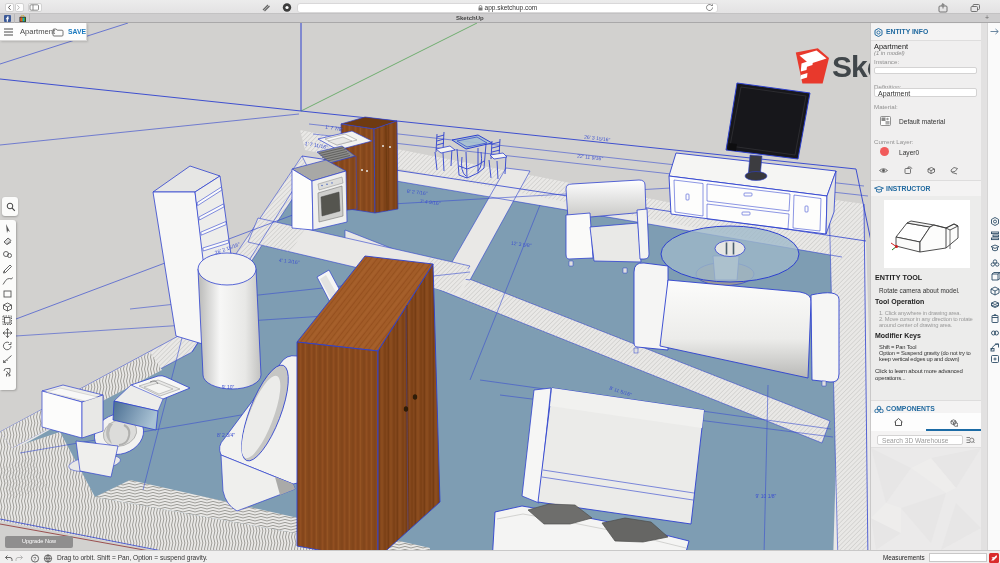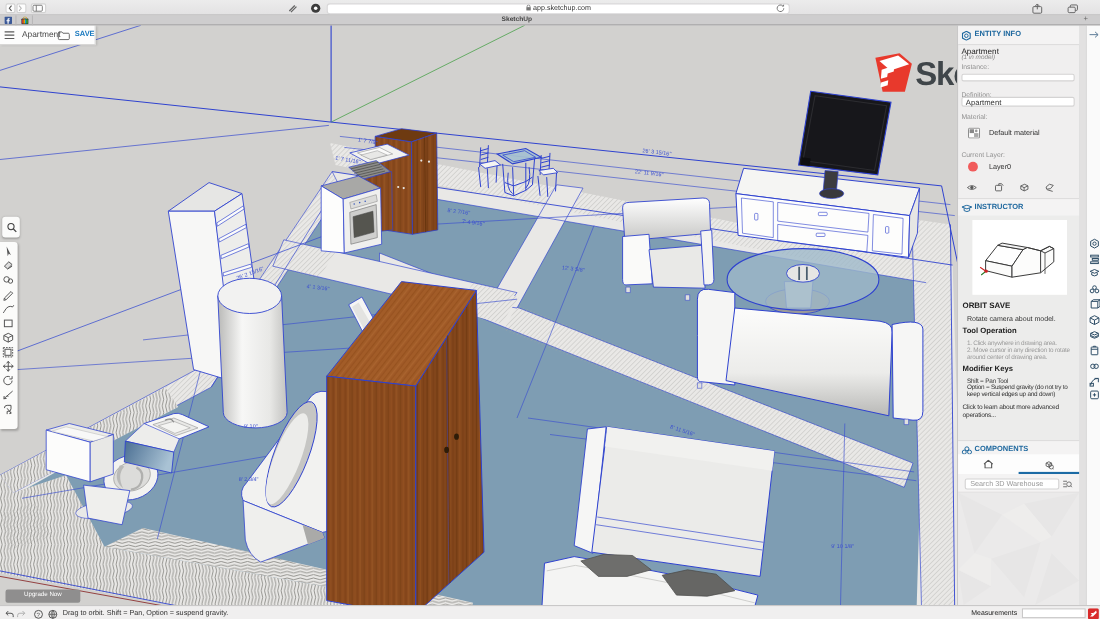--- a/index.html
+++ b/index.html
@@ -467,21 +467,21 @@
         <path d="M44,13 L56,16 L56,36 M56,16 L64,12 L68,14 L60,18 L56,16" fill="none"></path>
         <path d="M60,18 L60,37" fill="none" stroke-width="0.7"></path>
       </g>
       <g stroke-width="1">
           <line x1="1" y1="31" x2="7" y2="35" stroke="#cc2222"></line>
           <line x1="2" y1="38" x2="7" y2="34" stroke="#227722"></line>
         </g>
       <circle cx="6.5" cy="34.5" r="1.5" fill="#cc2222"></circle>
     </svg>
   </div>
-  <div class="abs" style="left:4px;top:250px;font-size:7.2px;font-weight:bold;color:#222;">ORBIT SAVE</div>
+  <div class="abs" style="left:4px;top:250px;font-size:7.2px;font-weight:bold;color:#222;">ENTITY TOOL</div>
   <div class="abs" style="left:8px;top:263.5px;font-size:6.4px;color:#333;">Rotate camera about model.</div>
   <div class="abs" style="left:4px;top:275px;font-size:7px;font-weight:bold;color:#222;">Tool Operation</div>
   <div class="abs" style="left:8px;top:286.5px;width:102px;font-size:5.8px;letter-spacing:-0.2px;color:#9a9a9a;line-height:1.07;white-space:nowrap;">1. Click anywhere in drawing area.<br>2. Move cursor in any direction to rotate<br>around center of drawing area.</div>
   <div class="abs" style="left:4px;top:309px;font-size:7px;font-weight:bold;color:#222;">Modifier Keys</div>
   <div class="abs" style="left:8px;top:321px;width:102px;font-size:5.8px;letter-spacing:-0.2px;color:#333;line-height:1.07;white-space:nowrap;">Shift = Pan Tool<br>Option = Suspend gravity (do not try to<br>keep vertical edges up and down)</div>
   <div class="abs" style="left:4px;top:345px;width:104px;font-size:6px;letter-spacing:-0.2px;color:#333;line-height:1.1;white-space:nowrap;">Click to learn about more advanced<br>operations...</div>
 
   <div class="phead" style="position:absolute;left:0;top:377px;width:111px;border-top:1px solid #dedddd;">
     <svg class="abs" style="left:3px;top:4px" width="10" height="9" viewBox="0 0 10 9">
       <circle cx="5" cy="3" r="1.8" fill="none" stroke="#20699f" stroke-width="0.9"></circle>

